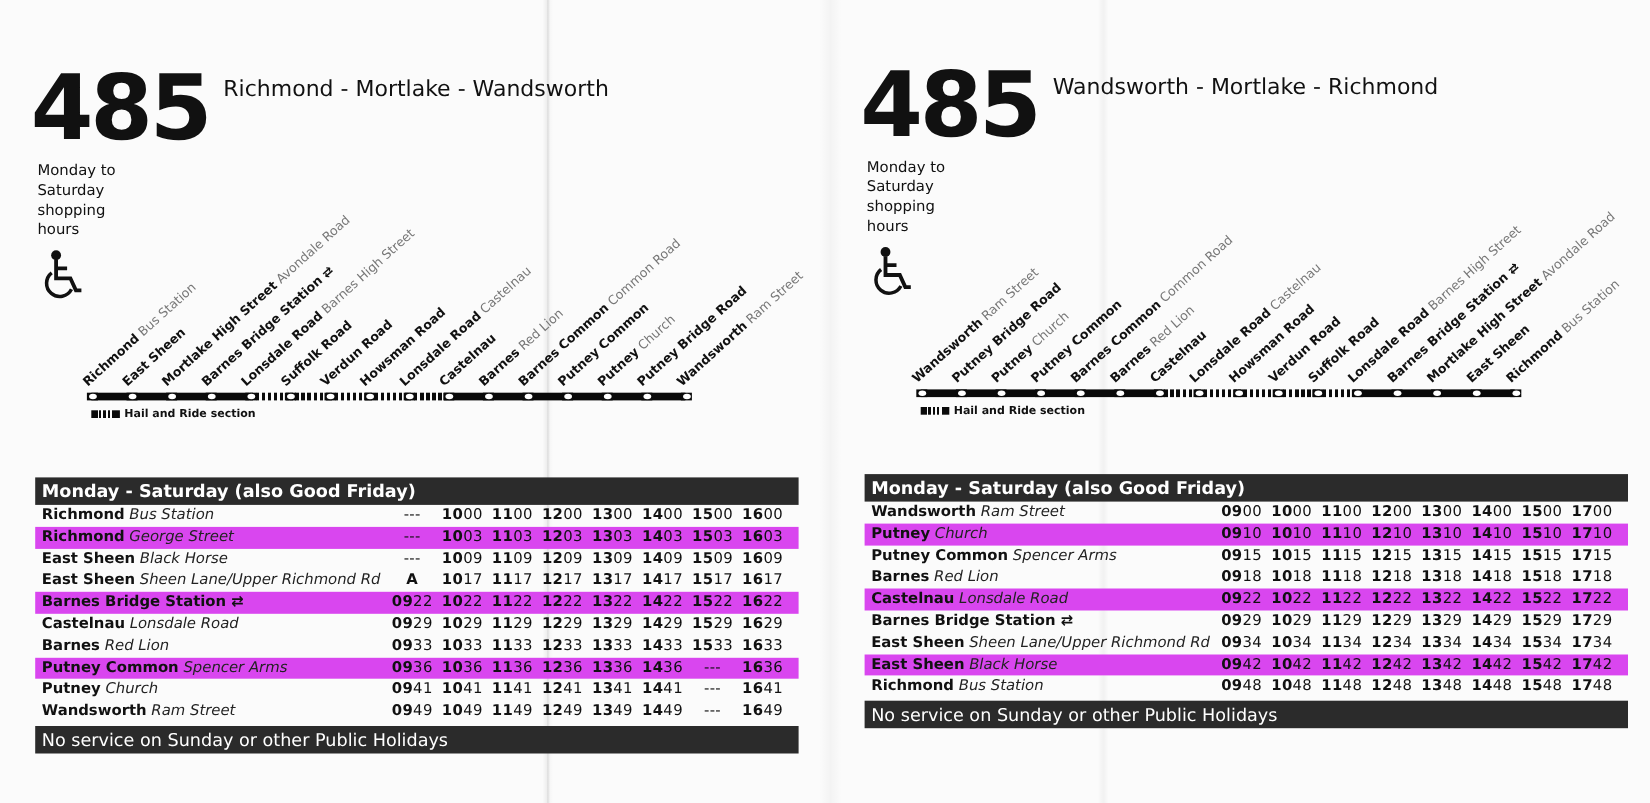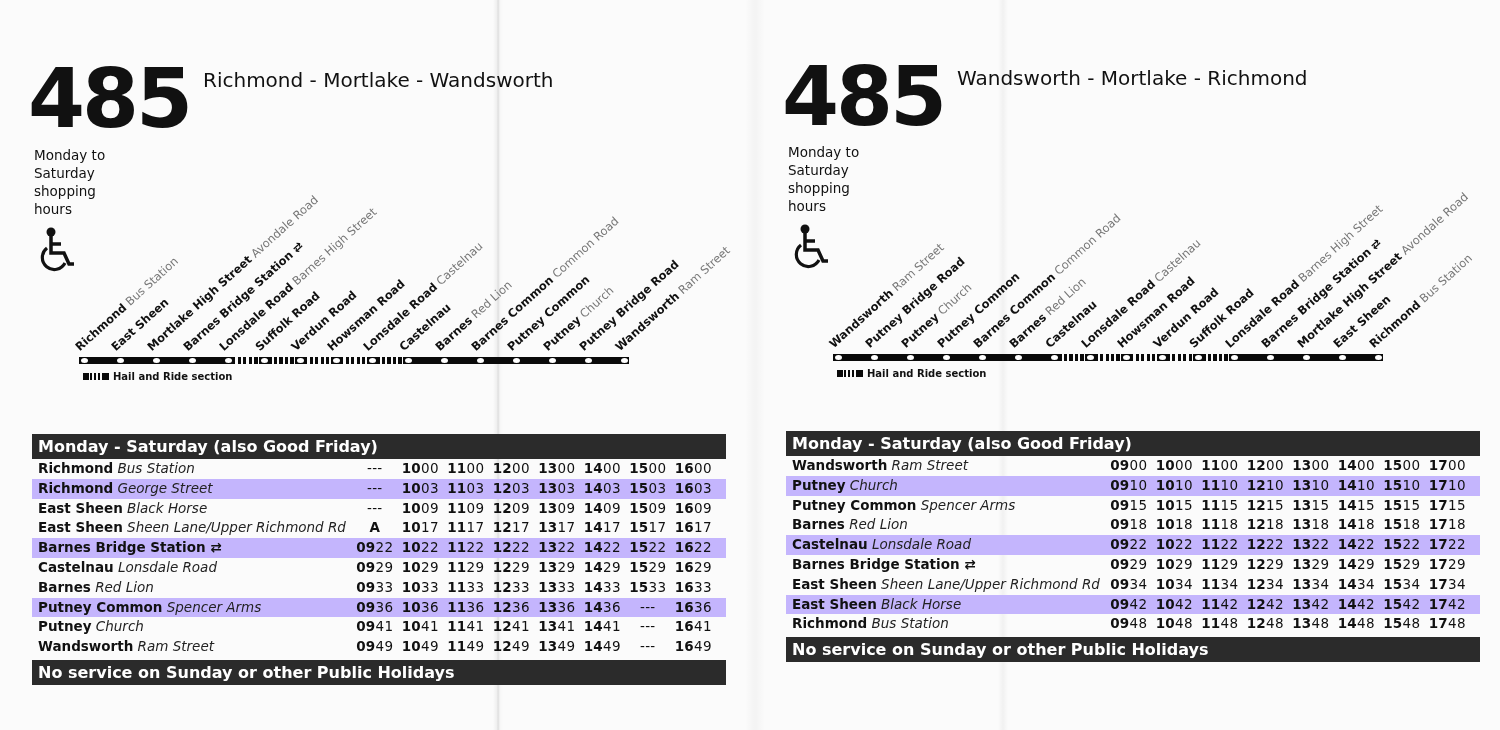--- a/index.html
+++ b/index.html
@@ -26,28 +26,28 @@
   .hail-line { position: absolute; height: 7px; background: repeating-linear-gradient(90deg, #0a0a0a 0 3px, transparent 3px 5.5px); }
   .stop-dot { position: absolute; width: 7px; height: 5px; border-radius: 50%; background: #fff; }
   .legend { position: absolute; font-size: 10px; font-weight: bold; display: flex; align-items: center; gap: 4px; }
   .legend .key { width: 26px; height: 7px; background: linear-gradient(90deg, #0a0a0a 0 6px, transparent 6px 7px, #0a0a0a 7px 9px, transparent 9px 11px, #0a0a0a 11px 13px, transparent 13px 15px, #0a0a0a 15px 17px, transparent 17px 19px, #0a0a0a 19px 26px); }
 
   .timetable { position: absolute; left: 4px; width: 694px; }
   .left .timetable { top: 434px; }
   .right .timetable { top: 431px; }
   .tt-header { background: #2b2b2b; color: #fff; font-size: 16px; font-weight: 600; height: 25px; line-height: 25px; padding-left: 6px; }
   .tt-row { display: flex; height: 19.8px; line-height: 19.8px; font-size: 13.5px; }
-  .tt-row.shade { background: #c4b5fd; }
+  .tt-row.shade { background: #d946ef; }
   .tt-stop { width: 320px; padding-left: 6px; white-space: nowrap; }
   .tt-stop .main { font-weight: bold; }
   .tt-stop .sub { font-style: italic; color: #222; }
   .tt-times { display: flex; }
   .tt-time { width: 45.5px; text-align: center; letter-spacing: 0.3px; }
   .tt-time .hh { font-weight: bold; }
-  .tt-footer { background: #2b2b2b; color: #fff; font-size: 16px; font-weight: 700; height: 25px; line-height: 25px; padding-left: 6px; margin-top: 3px; }
+  .tt-footer { background: #2b2b2b; color: #fff; font-size: 16px; font-weight: 400; height: 25px; line-height: 25px; padding-left: 6px; margin-top: 3px; }
   .tt-note { font-size: 13px; padding-left: 8px; margin-top: 4px; }
   .tt-note b { font-weight: bold; }
   .tt-note i { font-style: italic; }
 </style>
 </head>
 <body>
 
 <div class="fold f1"></div>
 <div class="fold f2"></div>
 <div class="fold f3"></div>

